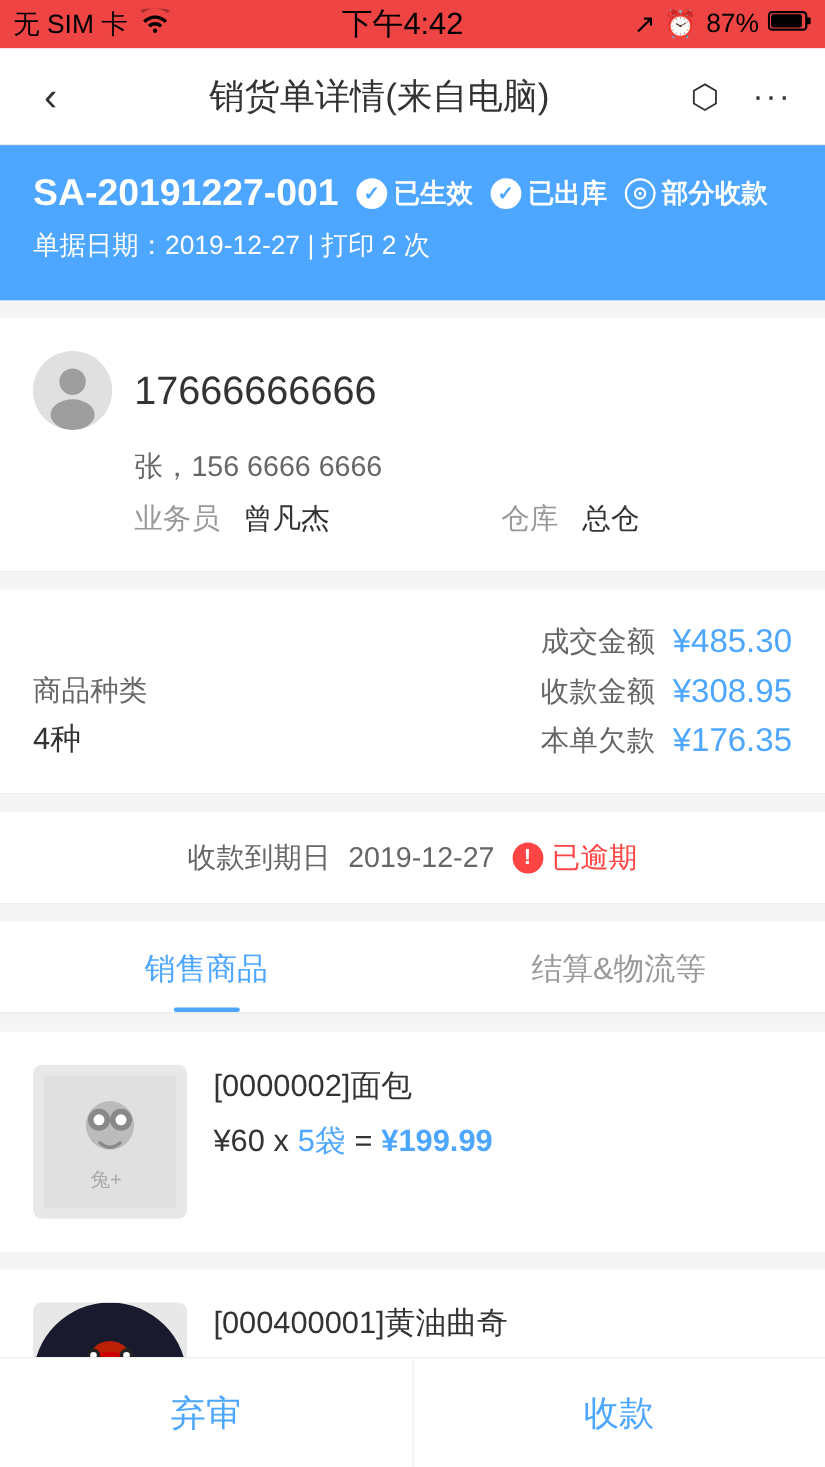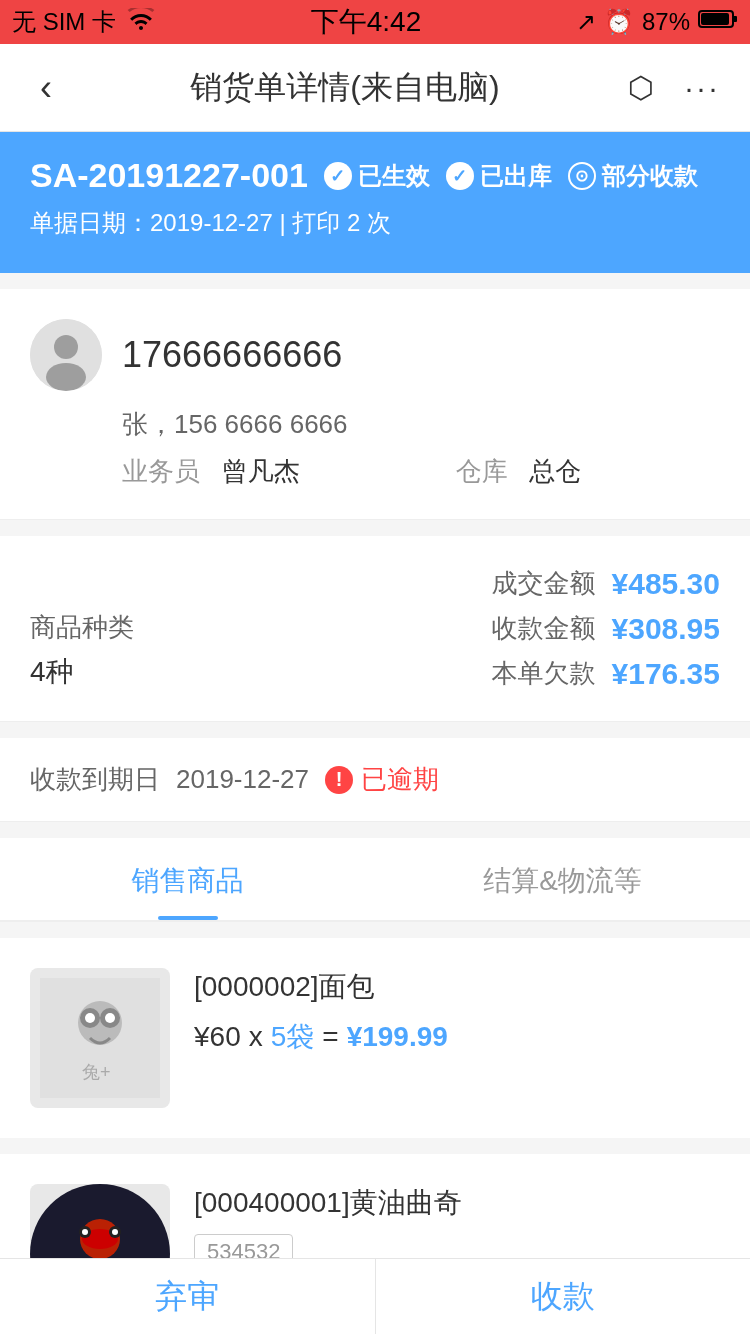--- a/index.html
+++ b/index.html
@@ -144,33 +144,34 @@
       border-bottom: 1px solid #eee;
       display: flex;
       justify-content: space-between;
       align-items: flex-end;
     }
     .amount-left { font-size: 26px; color: #666; }
     .amount-count { font-size: 28px; color: #333; }
     .amount-right { display: flex; flex-direction: column; gap: 10px; align-items: flex-end; }
     .amount-row { display: flex; align-items: center; gap: 16px; font-size: 26px; }
     .amount-label { color: #666; }
-    .amount-value { color: #4da6ff; font-size: 30px; font-weight: 700; }
+    .amount-value { color: #4da6ff; font-size: 30px; font-weight: 400; }
 
     
     .due-section {
       background: #fff;
       padding: 24px 30px;
       margin-top: 16px;
       border-bottom: 1px solid #eee;
       font-size: 26px;
       color: #666;
       display: flex;
       align-items: center;
       gap: 16px;
+      justify-content: center;
     }
     .overdue-badge {
       display: flex;
       align-items: center;
       gap: 8px;
       color: #ff4444;
       font-size: 26px;
     }
     .overdue-dot {
       width: 28px; height: 28px;
@@ -266,21 +267,21 @@
 
     
     .bottom-bar {
       position: fixed;
       bottom: 0;
       left: 0;
       width: 750px;
       background: #fff;
       border-top: 1px solid #e5e5e5;
       display: flex;
-      height: 76px;
+      height: 100px;
       margin-top: 12px;
     }
     .bottom-btn {
       flex: 1;
       display: flex;
       align-items: center;
       justify-content: center;
       font-size: 32px;
       cursor: pointer;
       border: none;

